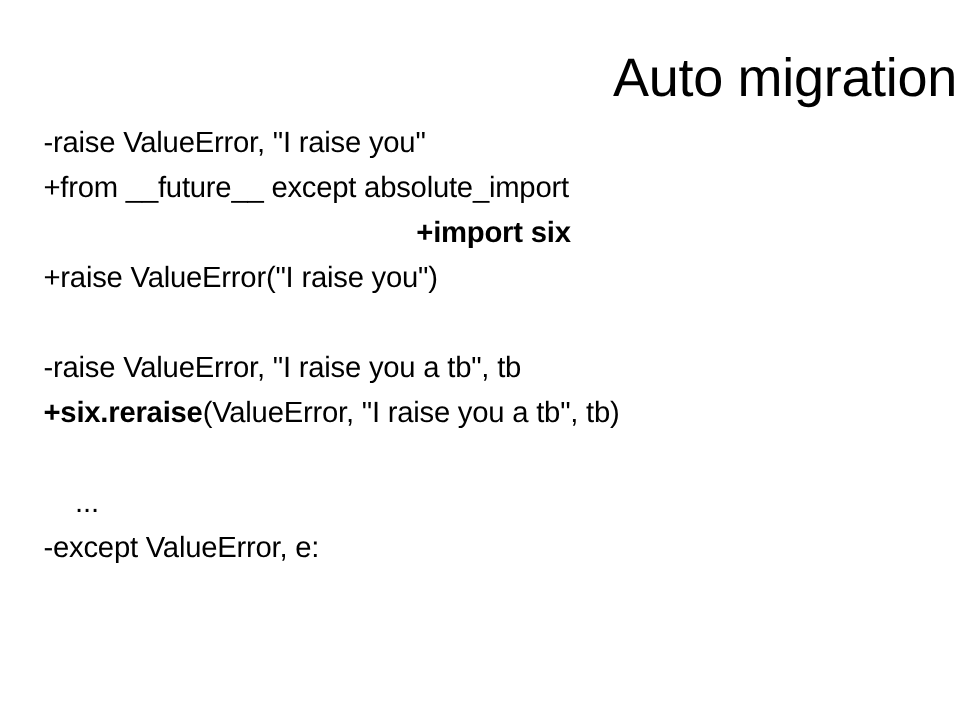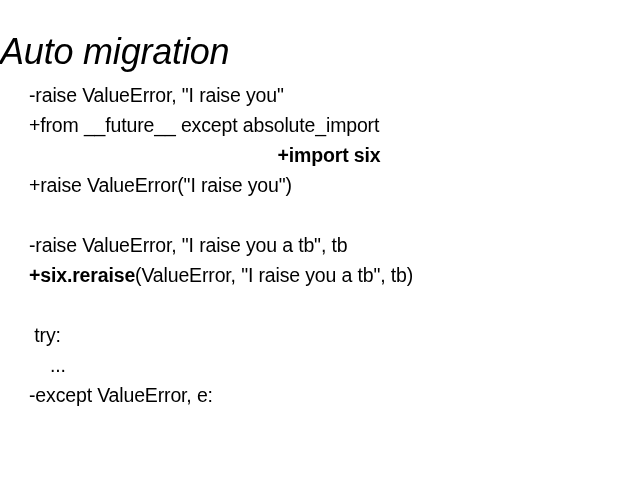--- a/index.html
+++ b/index.html
@@ -20,28 +20,27 @@
     width: 638px;
     height: 478px;
     background: #ffffff;
     box-sizing: border-box;
   }
   .slide-title {
     position: absolute;
     top: 30px;
     left: 0;
     width: 638px;
-    text-align: left;
+    text-align: right;
     font-size: 36px;
     font-weight: 400;
     line-height: 44px;
     letter-spacing: -0.2px;
     color: #000000;
     white-space: nowrap;
-    font-style: italic;
   }
   .body-block {
     position: absolute;
     top: 80px;
     left: 29px;
     width: 600px;
   }
   .code-line {
     font-size: 19.5px;
     line-height: 30px;
@@ -74,18 +73,17 @@
   <div class="body-block">
 
     <div class="code-line">-raise ValueError, "I raise you"</div>
     <div class="code-line">+from __future__ except absolute_import</div>
     <div class="code-line bold">+import six</div>
     <div class="code-line">+raise ValueError("I raise you")</div>
     <div class="code-line blank">&nbsp;</div>
     <div class="code-line">-raise ValueError, "I raise you a tb", tb</div>
     <div class="code-line"><span class="seg-bold">+six.reraise</span><span class="seg-normal">(ValueError, "I raise you a tb", tb)</span></div>
     <div class="code-line blank">&nbsp;</div>
-    <div class="code-line"> try:</div>
     <div class="code-line">    ...</div>
     <div class="code-line">-except ValueError, e:</div>
 
   </div>
 </div>
 
 </body></html>

